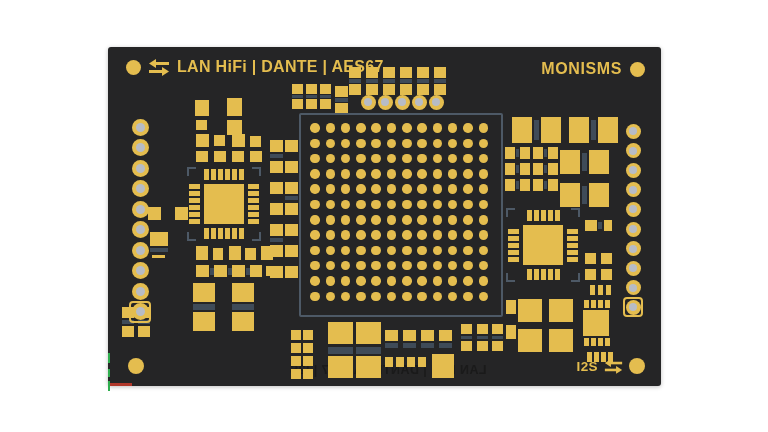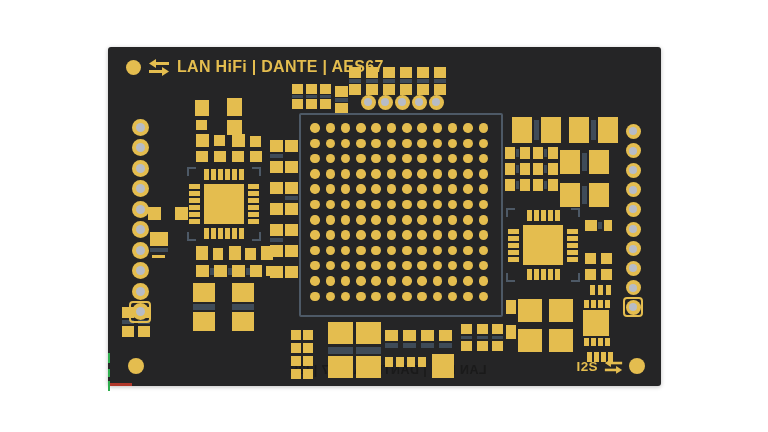--- a/index.html
+++ b/index.html
@@ -46,20 +46,24 @@
       <span class="fid"></span>
       <svg class="swap-svg" width="22" height="17" viewBox="0 0 22 17" aria-hidden="true">
         <path d="M21 4.5 H7" stroke="currentColor" stroke-width="3" fill="none"></path>
         <path d="M8 0 L1 4.5 L8 9 Z" fill="currentColor"></path>
         <path d="M1 12.5 H15" stroke="currentColor" stroke-width="3" fill="none"></path>
         <path d="M14 8 L21 12.5 L14 17 Z" fill="currentColor"></path>
       </svg>
       <span>LAN HiFi | DANTE | AES67</span>
     </div>
 
+    <div class="silk-row row-brand">
+      <span>MONISMS</span>
+      <span class="fid"></span>
+    </div>
 
     <div class="back-title">LAN HiFi | DANTE | AES67 | I2S</div>
 
     <div class="silk-row row-i2s">
       <span>I2S</span>
       <svg class="swap-svg" width="19" height="15" viewBox="0 0 22 17" aria-hidden="true">
         <path d="M21 4.5 H7" stroke="currentColor" stroke-width="3" fill="none"></path>
         <path d="M8 0 L1 4.5 L8 9 Z" fill="currentColor"></path>
         <path d="M1 12.5 H15" stroke="currentColor" stroke-width="3" fill="none"></path>
         <path d="M14 8 L21 12.5 L14 17 Z" fill="currentColor"></path>

